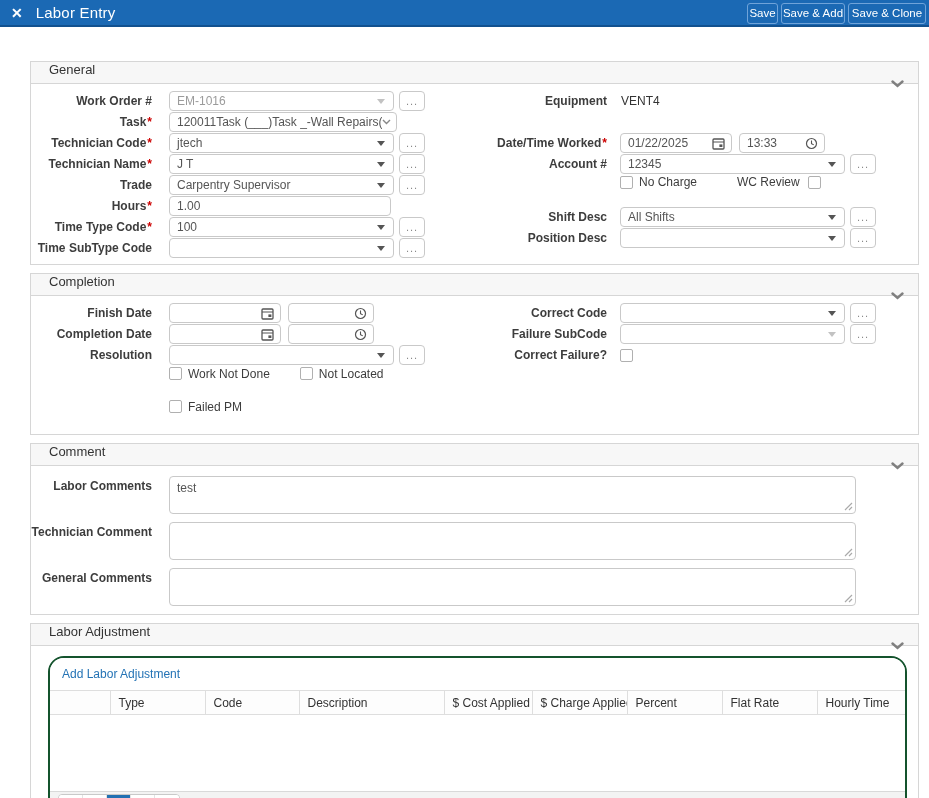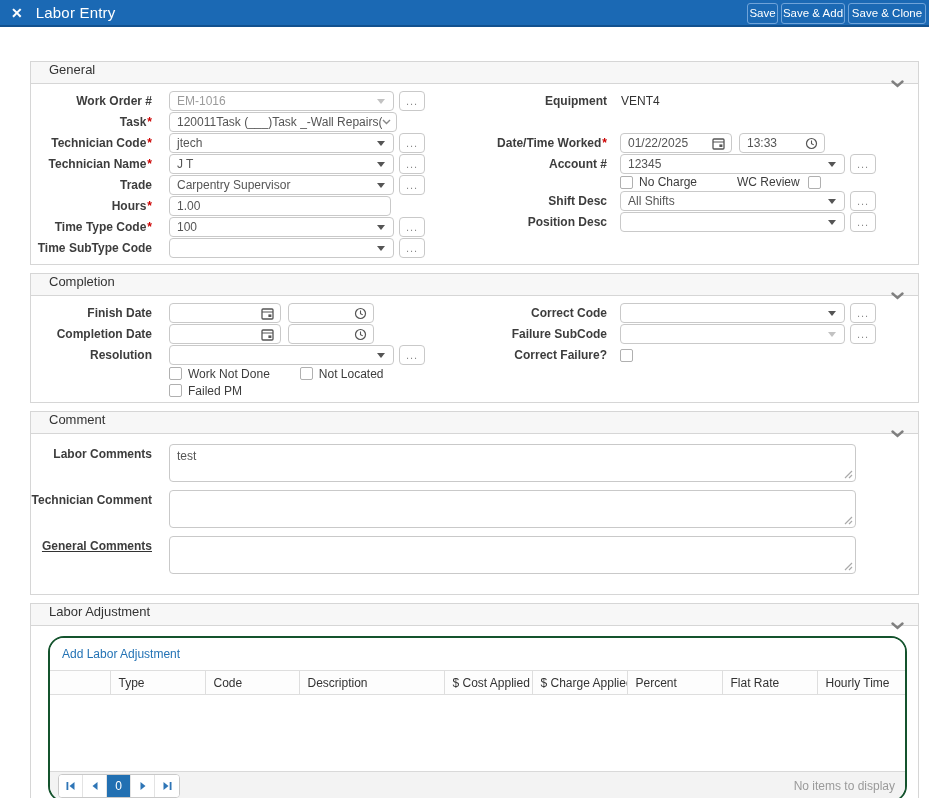--- a/index.html
+++ b/index.html
@@ -24,21 +24,21 @@
   .sec-head { height:22px; background:#f7f7f7; border-bottom:1px solid #d6d6d6;
     display:flex; padding:0 14px 0 18px;flex-direction:column; }
   .sec-title { font-size:13px; color:#333; }
   .sec-collapse { margin-left:auto; display:flex; cursor:pointer; }
 
   .cols { display:flex; align-items:flex-start; }
   .col-left { width:450px; flex:none; }
   .col-right { flex:1; }
   .sec-body { padding:7px 0 5px; }
   .frow { display:flex; align-items:center; height:20px; margin-bottom:1px; }
-  .frow.cbrow { height:14px; margin-bottom:2px; }
+  .frow.cbrow { height:14px; margin-bottom:18px; }
   .flabel { width:138px; padding-right:17px; text-align:right; font-weight:bold; color:#3d3d3d;
     flex:none; white-space:nowrap; }
   .col-right .flabel { width:139px; padding-right:13px; }
   .req { color:#cc0000; margin-left:1px; }
   .static-val { color:#333; padding-left:1px; }
 
   
   .combo { display:flex; align-items:center; width:225px; height:20px; border:1px solid #c9c9c9;
     border-radius:4px; background:#fff; overflow:hidden; cursor:pointer; }
   .combo-text { flex:1; padding:0 7px; color:#555; white-space:nowrap; overflow:hidden; }
@@ -416,21 +416,21 @@
       <div class="flabel"><span>Technician Comment</span></div>
       <div class="ta-wrap">
         <textarea style=""></textarea>
         <span class="grip">
           <svg width="9" height="9" viewBox="0 0 9 9">
               <path d="M8 1 L1 8 M8 5 L5 8" stroke="#aaa" stroke-width="1.2"></path>
             </svg>
         </span>
       </div>
     </div>
-    <div class="crow" style="margin-bottom:12px;text-decoration:underline;">
+    <div class="crow" style="margin-bottom:0;">
       <div class="flabel"><span>General Comments</span></div>
       <div class="ta-wrap">
         <textarea style=""></textarea>
         <span class="grip">
           <svg width="9" height="9" viewBox="0 0 9 9">
               <path d="M8 1 L1 8 M8 5 L5 8" stroke="#aaa" stroke-width="1.2"></path>
             </svg>
         </span>
       </div>
     </div>

